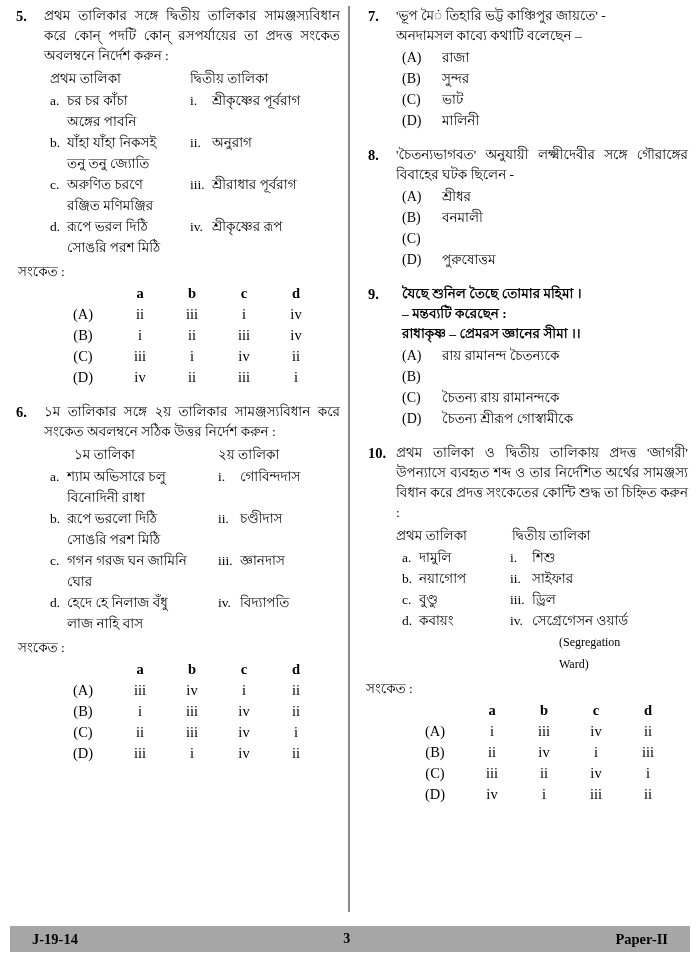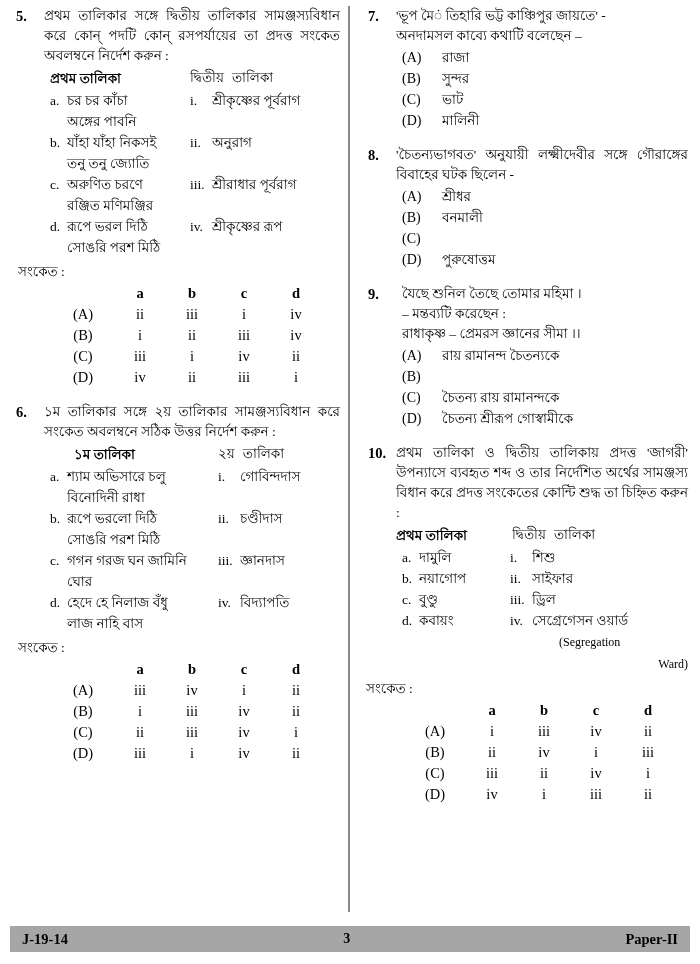--- a/index.html
+++ b/index.html
@@ -66,22 +66,22 @@
   .q-stem.nojust { text-align: center; }
 
   
   .list-head {
     display: flex;
     font-size: 13.5px;
     line-height: 21px;
     margin-top: 2px;
     padding-left: 6px;
   }
-  .list-head .lh1 { width: 140px; flex: 0 0 140px; font-weight: bold; }
-  .list-head .lh2 { flex: 1 1 auto; font-family: Liberation Mono, monospace; }
+  .list-head .lh1 { width: 140px; flex: 0 0 140px; }
+  .list-head .lh2 { flex: 1 1 auto; }
 
   .match-rows { margin-top: 1px; }
   .mrow {
     display: flex;
     font-size: 13.5px;
     line-height: 21px;
     padding-left: 6px;
   }
   .mrow .left-cell {
     width: 140px;
@@ -157,21 +157,21 @@
   
   .footer {
     position: absolute;
     left: 10px;
     bottom: 12px;
     width: 680px;
     height: 26px;
     background: #a6a6a6;
     display: flex;
     align-items: center;
-    padding: 0 12px;
+    padding: 0 22px;
   }
   .footer .f-left {
     font-weight: bold;
     font-size: 14.5px;
     flex: 0 0 auto;
   }
   .footer .f-center {
     flex: 1 1 auto;
     text-align: center;
     font-weight: bold;
@@ -190,21 +190,21 @@
     font-size: 13.5px;
     line-height: 21px;
   }
   .opt .olbl {
     width: 40px;
     flex: 0 0 40px;
     font-family: "Liberation Serif", "DejaVu Serif", serif;
     font-size: 14px;
   }
   .opt .otxt { flex: 1 1 auto; }
-  .verse { padding-left: 6px; }
+  .verse { padding-left: 6px; font-weight: bold; }
 </style>
 </head>
 <body>
 
 <div class="page">
 
   <div class="divider"></div>
 
   <div class="columns">
 
@@ -547,21 +547,21 @@
               </span>
               <span class="right-cell">
                 <span class="rlbl">iv.</span>
                 <span class="txt">সেগ্রেগেসন ওয়ার্ড</span>
               </span>
             </div>
 
             <div class="cont-line" style="padding-left:0;">
               <span class="ind-wide"></span><span class="en">(Segregation</span>
             </div>
-            <div class="cont-line" style="padding-left:0;text-align:right;">
+            <div class="cont-line" style="padding-left:0;">
               <span class="ind-wide"></span><span class="en">Ward)</span>
             </div>
           </div>
 
           <div class="sanket" style="margin-left:-30px;">সংকেত :</div>
 
           <div class="keytable">
             <div class="krow header">
               <span class="kopt"></span>
               <span class="kcell">a</span>

